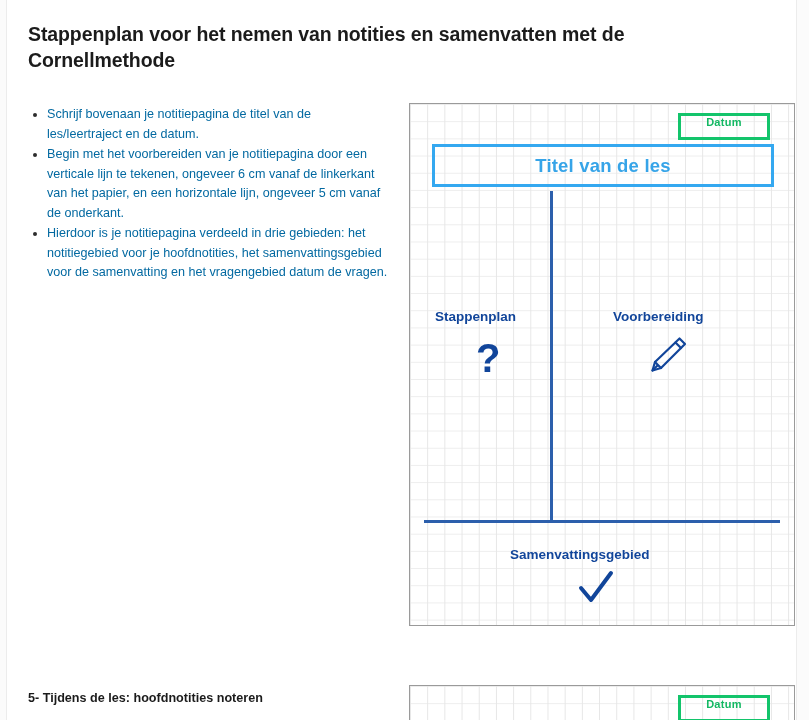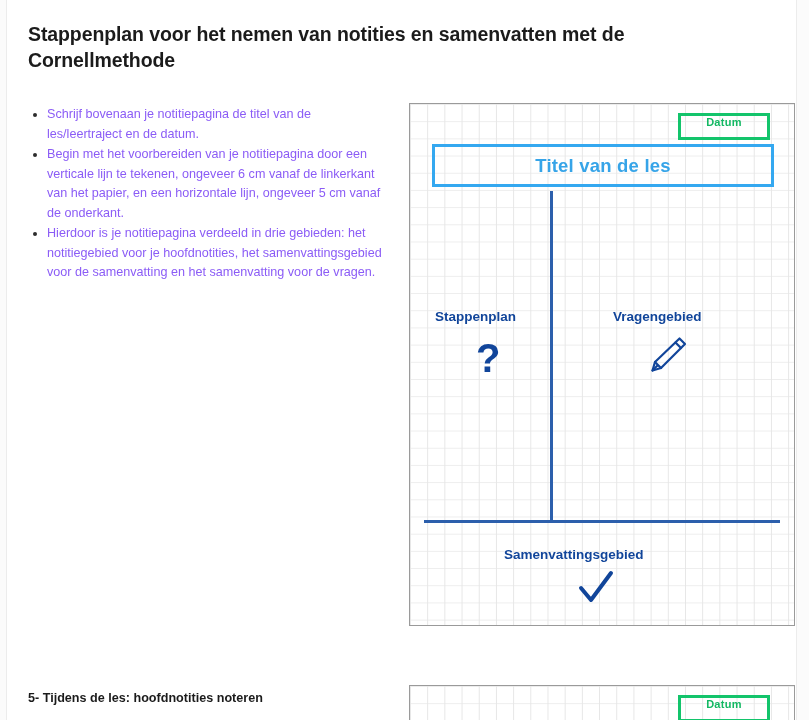--- a/index.html
+++ b/index.html
@@ -67,21 +67,21 @@
     list-style: none;
     margin: 0;
     padding: 0;
   }
   ul.bullets li {
     position: relative;
     padding-left: 19px;
     margin-bottom: 1px;
     font-size: 12.6px;
     line-height: 19.5px;
-    color: #8b5cf6;
+    color: #0369a1;
   }
   ul.bullets li::before {
     content: "";
     position: absolute;
     left: 5px;
     top: 8px;
     width: 4px;
     height: 4px;
     border-radius: 50%;
     background: #2d2d2d;
@@ -183,21 +183,21 @@
   
   .area-label {
     position: absolute;
     color: #11459a;
     font-weight: bold;
     font-size: 13.5px;
     white-space: nowrap;
   }
   .label-vragen     { left: 25px;  top: 205px; }
   .label-notitie    { left: 203px; top: 205px; }
-  .label-samenvat   { left: 94px;  top: 443px; }
+  .label-samenvat   { left: 100px;  top: 443px; }
 
   
   .glyph {
     position: absolute;
     color: #11459a;
     line-height: 1;
   }
   .glyph-question {
     left: 66px; top: 234px;
     font-size: 40px;
@@ -219,21 +219,21 @@
 
   <div class="gutter-left"></div>
   <div class="gutter-right"></div>
 
   <h1 class="doc-title">Stappenplan voor het nemen van notities en samenvatten met de Cornellmethode</h1>
 
   <div class="step1-col">
     <ul class="bullets">
       <li>Schrijf bovenaan je notitiepagina de titel van de les/leertraject en de datum.</li>
       <li>Begin met het voorbereiden van je notitiepagina door een verticale lijn te tekenen, ongeveer 6 cm vanaf de linkerkant van het papier, en een horizontale lijn, ongeveer 5 cm vanaf de onderkant.</li>
-      <li>Hierdoor is je notitiepagina verdeeld in drie gebieden: het notitiegebied voor je hoofdnotities, het samenvattingsgebied voor de samenvatting en het samenvatting voor de vragen.</li>
+      <li>Hierdoor is je notitiepagina verdeeld in drie gebieden: het notitiegebied voor je hoofdnotities, het samenvattingsgebied voor de samenvatting en het vragengebied datum de vragen.</li>
     </ul>
   </div>
 
   <div class="step2-col">
     <div class="step-heading">5- Tijdens de les: hoofdnotities noteren</div>
   </div>
 
   <div class="sheet sheet-1">
 
     <div class="date-box">
@@ -242,21 +242,21 @@
 
     <div class="title-box">
       <span class="title-text">Titel van de les</span>
     </div>
 
     <div class="v-divider"></div>
     <div class="h-divider"></div>
 
     <div class="area-label label-vragen">Stappenplan</div>
 
-    <div class="area-label label-notitie">Vragengebied</div>
+    <div class="area-label label-notitie">Voorbereiding</div>
 
     <div class="area-label label-samenvat">Samenvattingsgebied</div>
 
     <div class="glyph glyph-question">?</div>
 
     <div class="glyph glyph-pencil">
       <svg viewBox="0 0 46 46" width="46" height="46" aria-hidden="true">
         <g fill="none" stroke="#11459a" stroke-width="2.2" stroke-linejoin="round" stroke-linecap="round">
           <path d="M35.5 6.5 L41 12 L17 36 L8.5 38.5 L11 30 Z"></path>
           <path d="M31.5 10.5 L37 16"></path>

